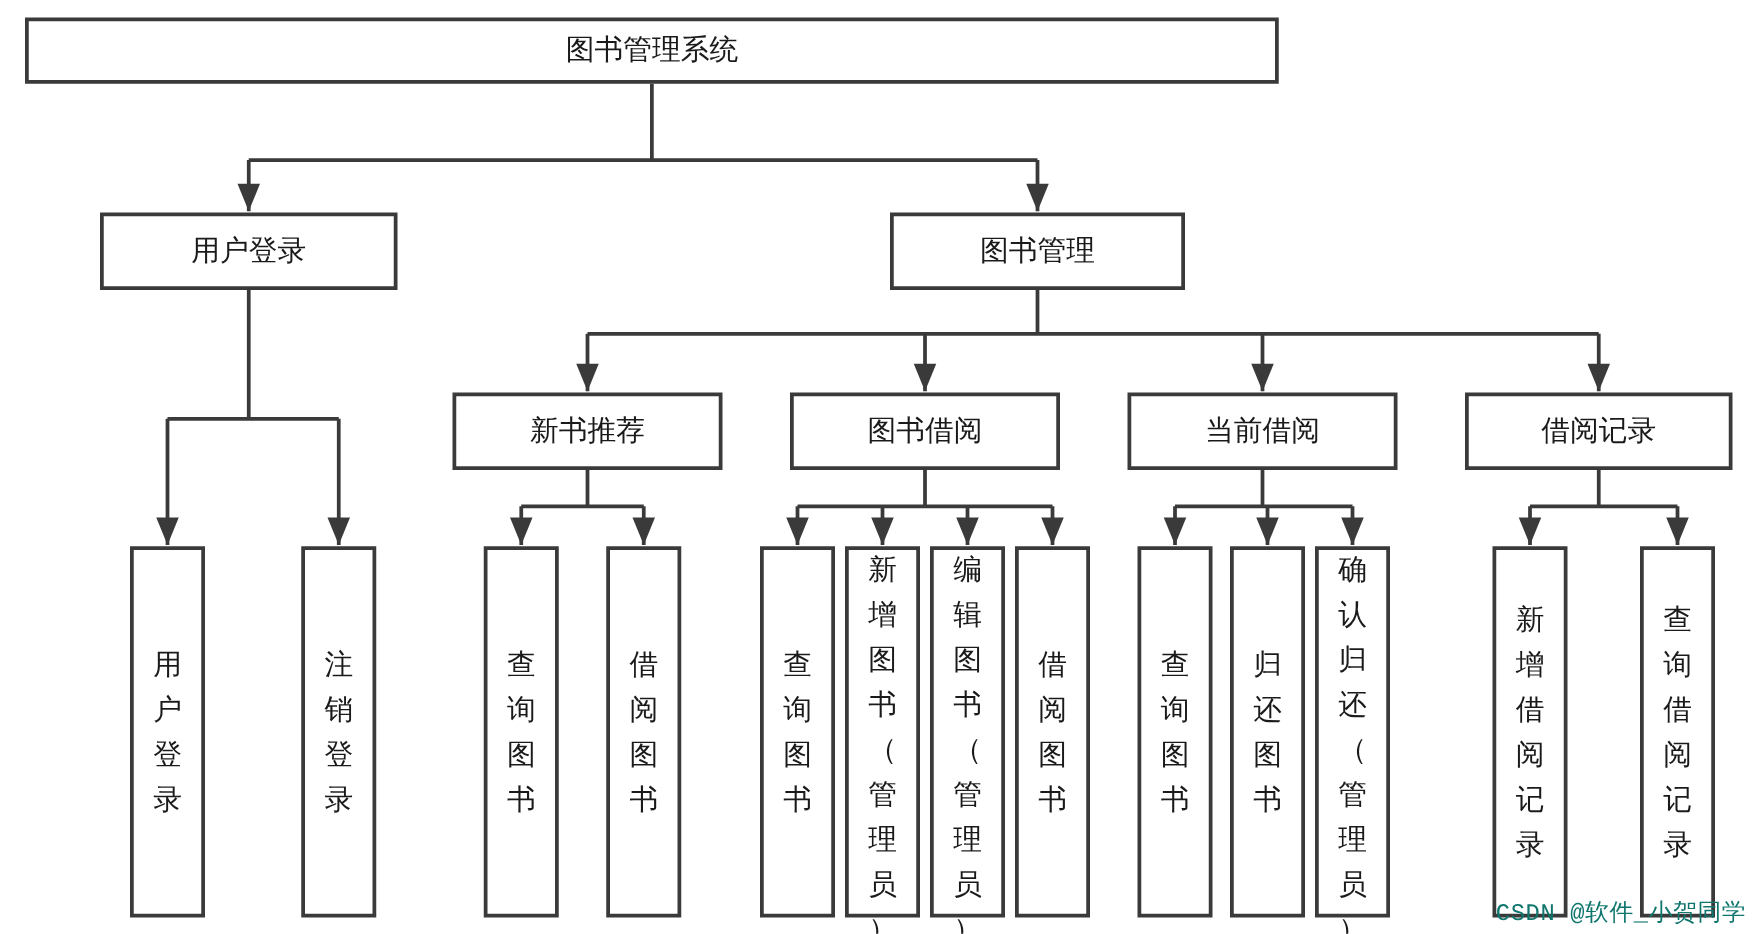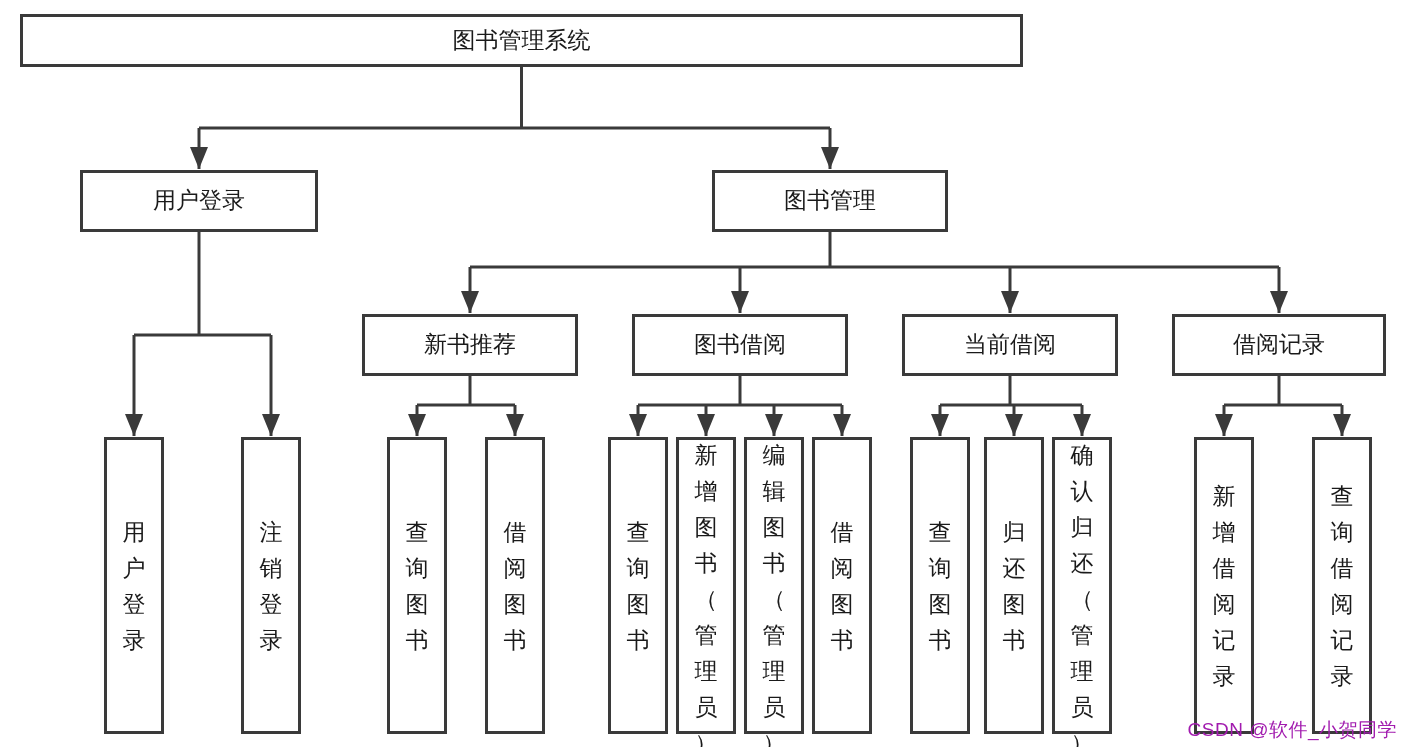--- a/index.html
+++ b/index.html
@@ -18,22 +18,22 @@
     fill:#1a1a1a;font-size:23px;
     text-anchor:middle;dominant-baseline:middle;
   }
   .leaf-label{
     font-family:"Liberation Sans","DejaVu Sans",sans-serif;
     fill:#1a1a1a;font-size:23px;
     text-anchor:middle;
   }
   .watermark{
     position:absolute;right:8px;bottom:4px;
-    font-family:Liberation Sans, sans-serif;
-    font-size:19px;color:#a21caf;white-space:nowrap;
+    font-family:Liberation Mono, monospace;
+    font-size:19px;color:#0f766e;white-space:nowrap;
     letter-spacing:0.5px;pointer-events:none;
   }
 </style>
 </head>
 <body>
 
 <svg id="diagram" viewBox="0 0 1405 747" xmlns="http://www.w3.org/2000/svg">
 
   <g id="connectors">
       <polyline points="521.5,67 521.5,128" class="conn"></polyline>

